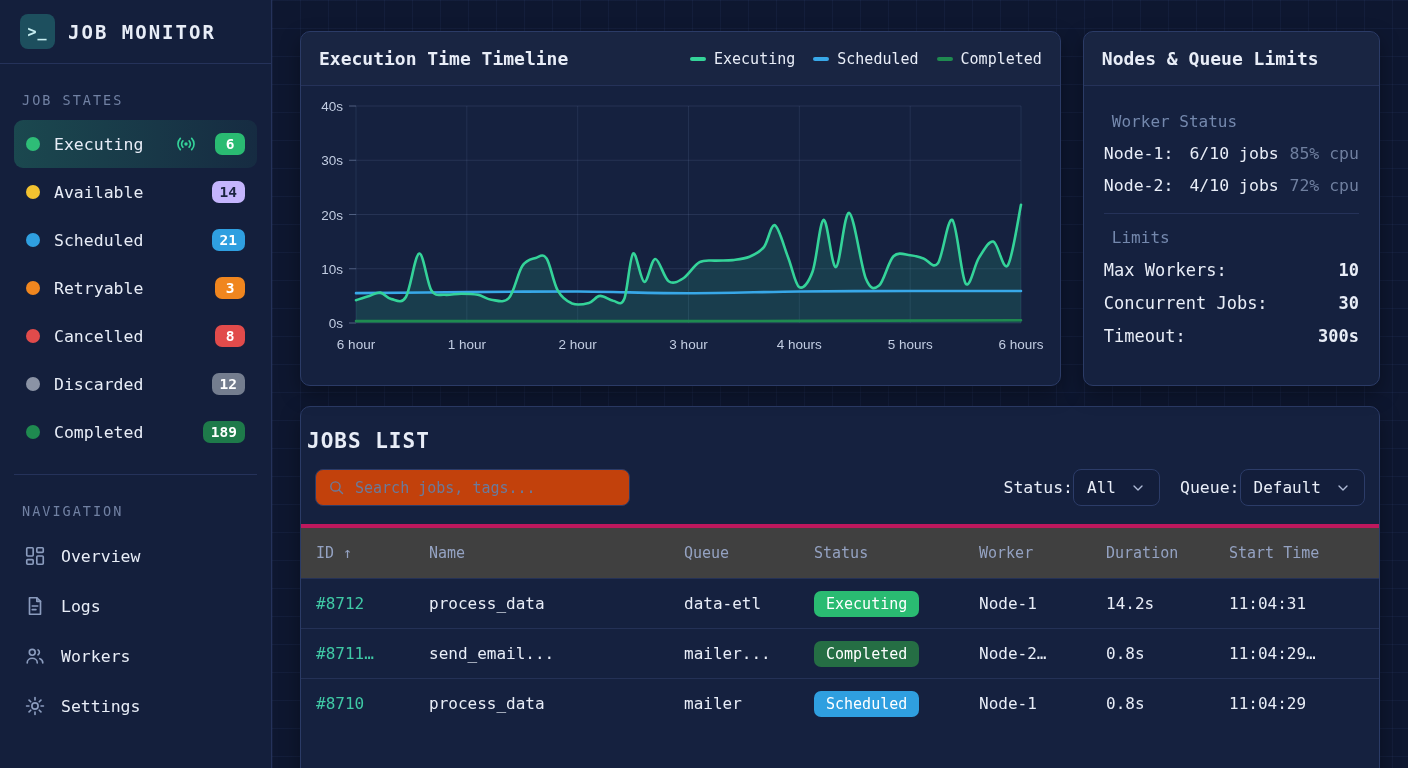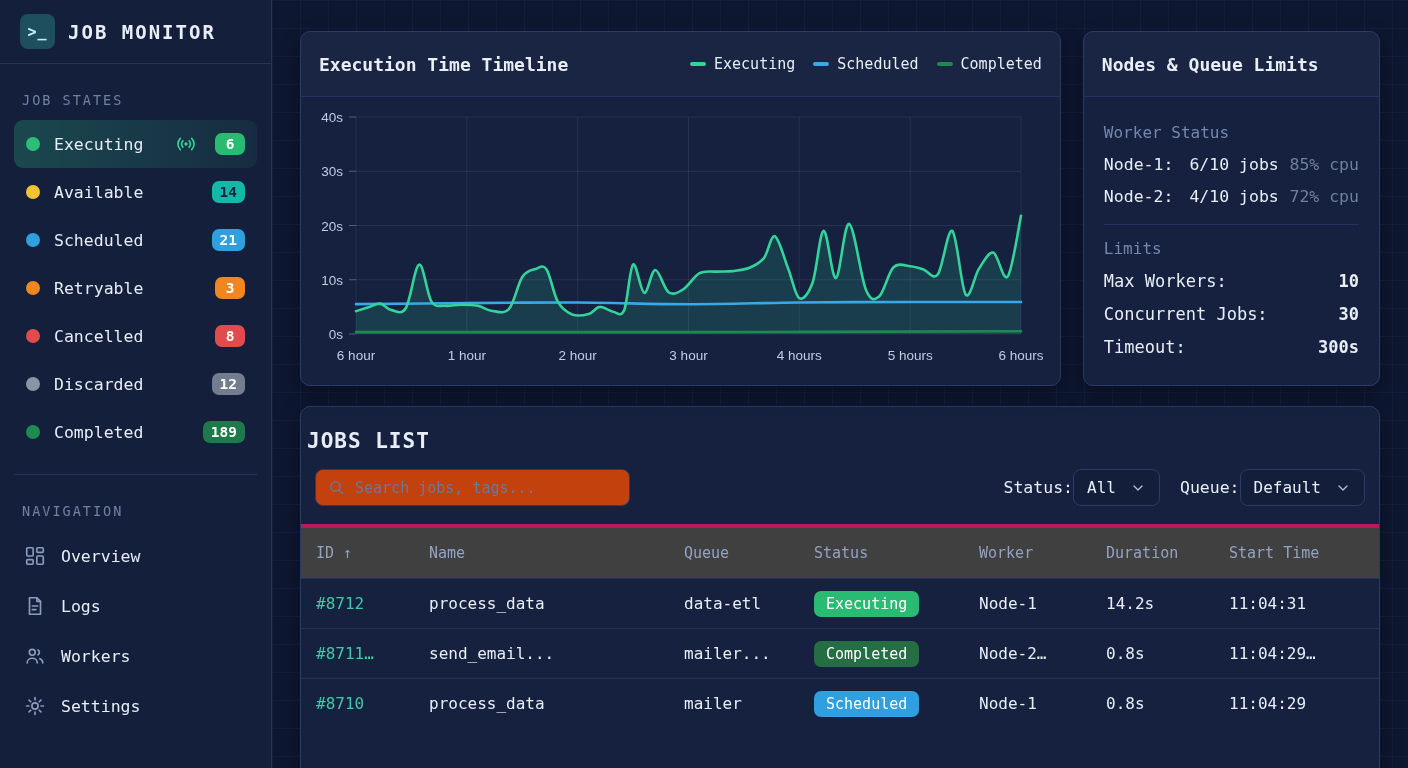--- a/index.html
+++ b/index.html
@@ -57,29 +57,29 @@
   .content { flex:1; padding:31px 28px 0;
     background-image:
       linear-gradient(rgba(96,128,200,0.07) 1px, transparent 1px),
       linear-gradient(90deg, rgba(96,128,200,0.07) 1px, transparent 1px);
     background-size:28px 28px; }
   .cards-row { display:flex; gap:22px; }
   .card { background:#15213f; border:1px solid #2b3b66; border-radius:10px;
     box-shadow:0 8px 20px rgba(0,0,0,.35); overflow:hidden; }
   .chart-card { width:763px; height:355px; }
   .nodes-card { width:298px; height:355px; }
-  .card-header { height:65px; display:flex; align-items:center; padding:0 18px;
+  .card-header { height:54px; display:flex; align-items:center; padding:0 18px;
     border-bottom:1px solid #253259; background:rgba(255,255,255,0.02); }
   .card-title { font-size:18px; font-weight:bold; }
   .legend { margin-left:auto; display:flex; gap:18px; align-items:center; }
   .legend-item { display:flex; align-items:center; gap:8px; font-size:15px; }
   .legend-dash { width:16px; height:4px; border-radius:2px; }
 
   .nodes-body { padding:12px 20px; }
-  .sub-label { color:#7488ad; font-size:16px; margin:14px 0 12px; }
+  .sub-label { color:#7488ad; font-size:16px; margin:14px 8px 12px; }
   .worker-row { display:flex; align-items:baseline; font-size:16.5px; margin:13px 0; }
   .worker-jobs { margin-left:16px; }
   .worker-cpu { margin-left:auto; color:#6f7f9f; }
   .nodes-divider { height:1px; background:#253259; margin:18px 0 4px; }
   .limit-row { display:flex; font-size:17px; margin:13px 0; }
   .limit-value { margin-left:auto; font-weight:bold; }
 
   
   .jobs-card { width:1080px; margin-top:20px; height:420px; }
   .jobs-title { font-size:21px; font-weight:bold; letter-spacing:1px;
@@ -131,21 +131,21 @@
             <svg class="live-icon" viewBox="0 0 24 24" fill="none" stroke="#34d399" stroke-width="1.8" stroke-linecap="round">
               <circle cx="12" cy="12" r="1.9" fill="#34d399" stroke="none"></circle>
               <path d="M8.6 8.6a4.8 4.8 0 0 0 0 6.8M15.4 8.6a4.8 4.8 0 0 1 0 6.8M5.8 5.8a8.8 8.8 0 0 0 0 12.4M18.2 5.8a8.8 8.8 0 0 1 0 12.4"></path>
             </svg>
             <span class="badge" style="background:#2abb72;color:#ffffff">6</span>
           </div>
           <div class="state-item">
             <span class="dot" style="background:#f2c230"></span>
             <span class="state-label">Available</span>
             <span class="spacer"></span>
-            <span class="badge" style="background:#14b8a6;color:#1a2440">14</span>
+            <span class="badge" style="background:#c4b5fd;color:#1a2440">14</span>
           </div>
           <div class="state-item">
             <span class="dot" style="background:#2f9fe0"></span>
             <span class="state-label">Scheduled</span>
             <span class="spacer"></span>
             <span class="badge" style="background:#2f9fe0;color:#ffffff">21</span>
           </div>
           <div class="state-item">
             <span class="dot" style="background:#f0861f"></span>
             <span class="state-label">Retryable</span>

